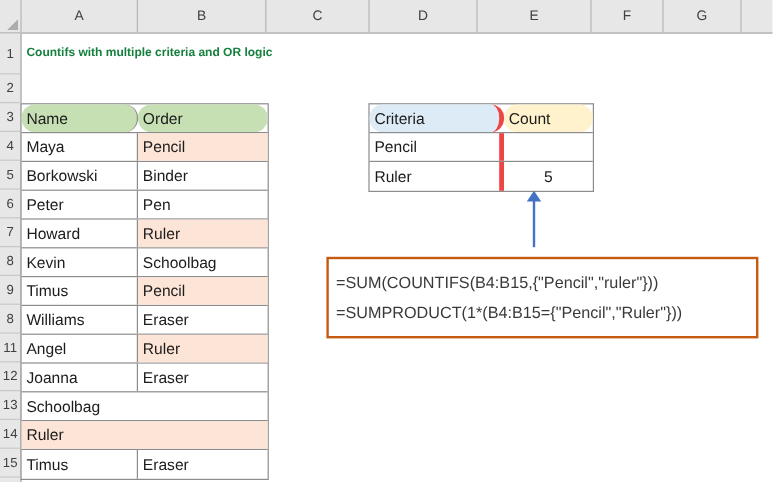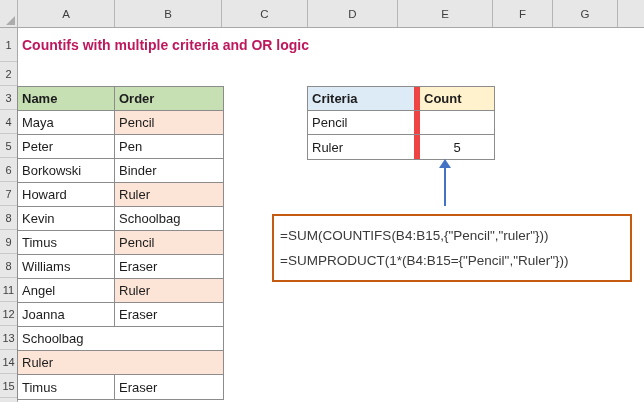--- a/index.html
+++ b/index.html
@@ -21,40 +21,40 @@
   
   .rowhdr{position:absolute;left:0;top:28px;width:18px;height:374px;background:#E7E7E7;
           border-right:1px solid #A8A8A8;box-sizing:border-box;}
   .rh{width:100%;display:flex;align-items:center;justify-content:center;
       font-size:11px;color:#404040;border-bottom:1px solid #C9C9C9;box-sizing:border-box;}
   .rh1{height:34px}.rh24{height:24px}
   .rh-rest{height:4px;border-bottom:none;}
 
   
   .title{position:absolute;left:22px;top:28px;height:34px;line-height:34px;
-         font-weight:bold;font-size:14px;color:#be185d;white-space:nowrap;}
+         font-weight:bold;font-size:10px;color:#15803d;white-space:nowrap;}
 
   
   .xtable{position:absolute;border:1px solid #8C8C8C;background:#fff;box-sizing:content-box;}
   .trow{display:flex;height:24px;border-bottom:1px solid #8C8C8C;box-sizing:border-box;}
   .trow:last-child{border-bottom:none;}
   .tcell{display:flex;align-items:center;padding-left:4px;font-size:13px;color:#1C1C1C;
          box-sizing:border-box;overflow:hidden;white-space:nowrap;}
-  .thead .tcell{font-weight:bold;}
+  .thead .tcell{font-weight:normal;border-radius:11px;}
 
   
   .ntable{left:17px;top:86px;width:205px;}
   .tc-name{width:97px;border-right:1px solid #8C8C8C;}
   .tc-order{flex:1;}
   .ntable .thead .tcell{background:var(--header_green,#C6E0B4);}
   .hl{background:var(--highlight_peach,#FCE4D6);}
 
   
   .ctable{left:307px;top:86px;width:186px;}
-  .tc-crit{width:112px;border-right:6px solid #ef4444;}
+  .tc-crit{width:112px;border-right:4px solid #ef4444;}
   .tc-count{flex:1;}
   .ctable .thead .tc-crit{background:var(--criteria_blue,#DDEBF7);}
   .ctable .thead .tc-count{background:var(--count_yellow,#FFF2CC);}
   .count-val{justify-content:center;padding-left:0;}
 
   
   .arrow{position:absolute;left:438px;top:159px;width:14px;height:48px;}
   .arrow-head{position:absolute;left:1px;top:0;width:0;height:0;
       border-left:6px solid transparent;border-right:6px solid transparent;
       border-bottom:9px solid var(--arrow_blue,#4472C4);}
@@ -110,26 +110,26 @@
   <div class="xtable ntable">
     <div class="trow thead">
       <div class="tcell tc-name">Name</div>
       <div class="tcell tc-order">Order</div>
     </div>
     <div class="trow">
       <div class="tcell tc-name">Maya</div>
       <div class="tcell tc-order hl">Pencil</div>
     </div>
     <div class="trow">
+      <div class="tcell tc-name">Borkowski</div>
+      <div class="tcell tc-order">Binder</div>
+    </div>
+    <div class="trow">
       <div class="tcell tc-name">Peter</div>
       <div class="tcell tc-order">Pen</div>
-    </div>
-    <div class="trow">
-      <div class="tcell tc-name">Borkowski</div>
-      <div class="tcell tc-order">Binder</div>
     </div>
     <div class="trow">
       <div class="tcell tc-name">Howard</div>
       <div class="tcell tc-order hl">Ruler</div>
     </div>
     <div class="trow">
       <div class="tcell tc-name">Kevin</div>
       <div class="tcell tc-order">Schoolbag</div>
     </div>
     <div class="trow">

